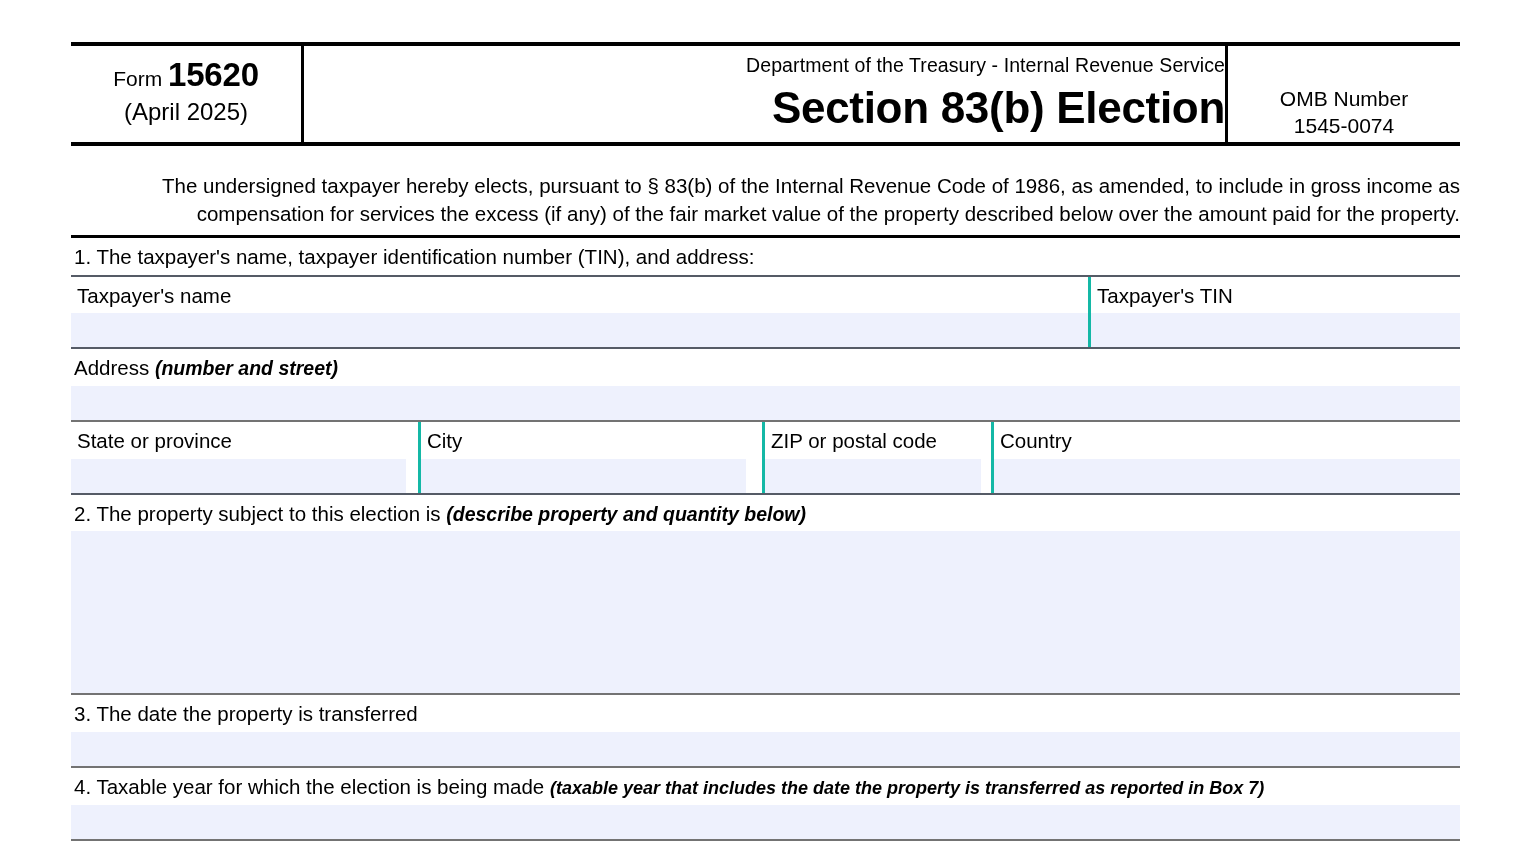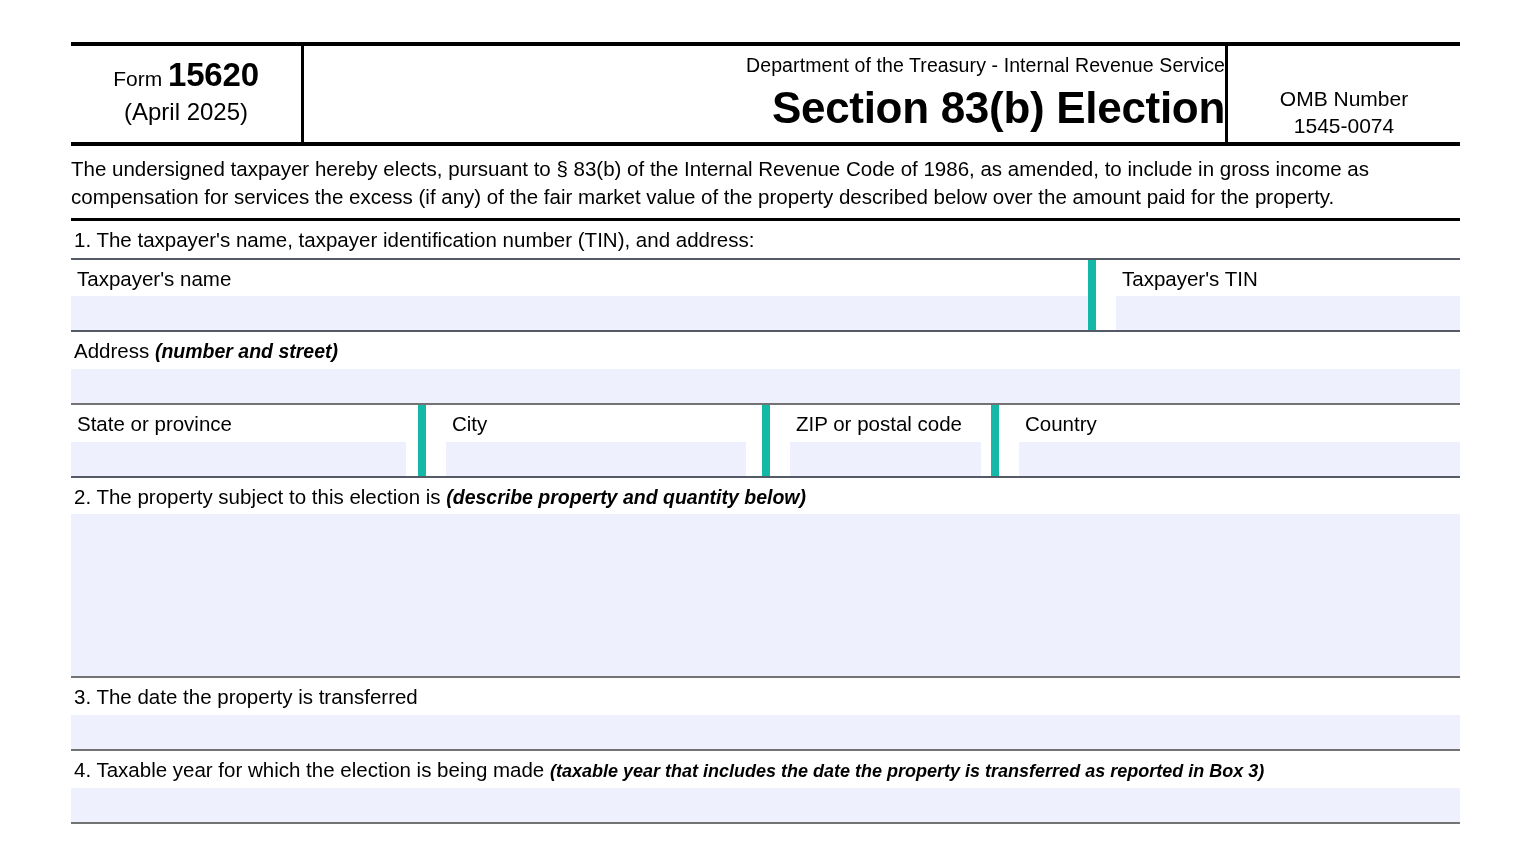--- a/index.html
+++ b/index.html
@@ -95,21 +95,22 @@
     font-size: 21px;
     line-height: 1.32;
   }
 
   
   .intro {
     font-size: 20.5px;
     line-height: 1.37;
     padding: 9px 0 7px 0;
     border-bottom: 3px solid #000;
-    text-align: left;
+    text-align: right;
+    margin-top: 17px;
   }
 
   
   .rule-row {
     border-bottom: 2px solid #737373;
   }
   .label {
     font-size: 20.5px;
     line-height: 1.25;
     padding: 6px 0 5px 3px;
@@ -141,22 +142,21 @@
 
   
   .cell {
     box-sizing: border-box;
   }
   .cellbox {
     display: flex;
     border-bottom: 2px solid #555b66;
   }
   .cellbox > .cell + .cell {
-    border-left: 8px solid #14b8a6;
-    padding-left: 20px;
+    border-left: 3px solid #14b8a6;
   }
   .cell .label {
     padding-left: 6px;
   }
   .cell .fill {
     margin-left: 0;
   }
 
   
   .pad-l { padding-left: 3px; }
@@ -238,19 +238,19 @@
       <div class="fill tall"></div>
     </div>
 
     <div class="rule-row">
       <div class="label pad-l">3. The date the property is transferred</div>
       <div class="fill"></div>
     </div>
 
     <div class="rule-row">
       <div class="label pad-l"><span>4. Taxable year for which the election is being made</span>
-        <span class="hint-sm">(taxable year that includes the date the property is transferred as reported in Box 3)</span>
+        <span class="hint-sm">(taxable year that includes the date the property is transferred as reported in Box 7)</span>
       </div>
       <div class="fill"></div>
     </div>
 
   </div>
 </div>
 
 </body></html>

